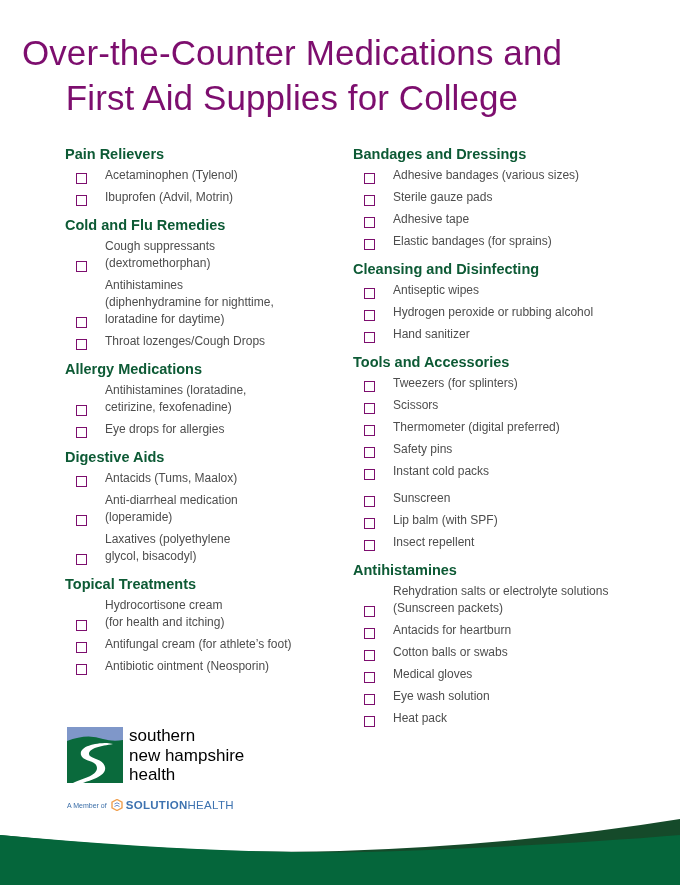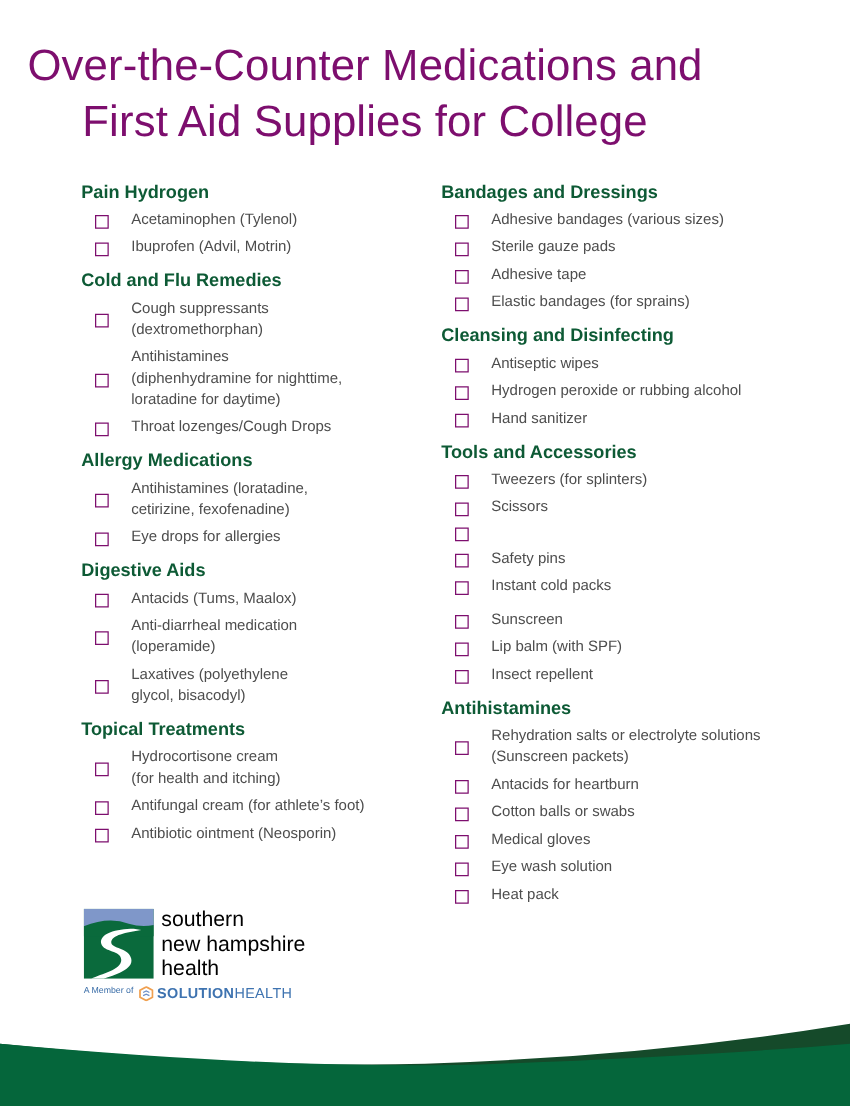--- a/index.html
+++ b/index.html
@@ -17,55 +17,55 @@
   .col { position: absolute; top: 145px; }
   .col.left { left: 65px; width: 280px; }
   .col.right { left: 353px; width: 300px; }
 
   .section { margin-bottom: 10px; }
   .section h2 {
     font-size: 14.5px; font-weight: bold; color: #0d5a35;
     line-height: 18px; margin-bottom: 4px;
   }
   .item {
-    display: flex; align-items: center;
+    display: flex; align-items: flex-end;
     font-size: 12px; line-height: 17px; color: #4d4d4d;
     margin-bottom: 5px;
   }
   .cb {
     flex: 0 0 auto; width: 11px; height: 11px;
     border: 1.3px solid #7d0e6e; margin-left: 11px; margin-right: 18px; margin-top: 3px;
     background: #fff; cursor: pointer;
   }
   .item-text { display: block; white-space: pre-line; }
 
   .logo { position: absolute; left: 67px; top: 727px; width: 200px; height: 80px; }
   .logo-mark { position: absolute; left: 0; top: 0; width: 56px; height: 56px; }
   .logo-text {
     position: absolute; left: 62px; top: -1px;
     font-size: 17px; line-height: 19.5px; color: #000000; white-space: pre-line;
   }
-  .member { position: absolute; left: 0; top: 62px; font-size: 7px; color: #3b6ea8; display: flex; align-items: flex-start; }
+  .member { position: absolute; left: 0; top: 72px; font-size: 7px; color: #3b6ea8; display: flex; align-items: center; }
   .member .hex { width: 12px; height: 12px; margin: 0 3px 0 4px; }
   .member .sol { font-size: 11.5px; font-weight: bold; color: #3e73b0; letter-spacing: 0.3px; }
   .member .health { font-size: 11.5px; color: #3e73b0; letter-spacing: 0.3px; }
 
   .footer-wave { position: absolute; left: 0; top: 815px; width: 680px; height: 70px; }
 </style>
 </head>
 <body>
 
 <h1 class="title">
   <span class="line">Over-the-Counter Medications and</span>
   <span class="line">First Aid Supplies for College</span>
 </h1>
 
 <div class="col left" id="left-col">
     <div class="section">
-      <h2>Pain Hydrogen</h2>
+      <h2>Pain Relievers</h2>
       <div class="item">
         <span class="cb"></span>
         <span class="item-text">Acetaminophen (Tylenol)</span>
       </div>
       <div class="item">
         <span class="cb"></span>
         <span class="item-text">Ibuprofen (Advil, Motrin)</span>
       </div>
     </div>
     <div class="section">
@@ -172,20 +172,21 @@
       <div class="item">
         <span class="cb"></span>
         <span class="item-text">Tweezers (for splinters)</span>
       </div>
       <div class="item">
         <span class="cb"></span>
         <span class="item-text">Scissors</span>
       </div>
       <div class="item">
         <span class="cb"></span>
+        <span class="item-text">Thermometer (digital preferred)</span>
       </div>
       <div class="item">
         <span class="cb"></span>
         <span class="item-text">Safety pins</span>
       </div>
       <div class="item">
         <span class="cb"></span>
         <span class="item-text">Instant cold packs</span>
       </div>
     </div>

